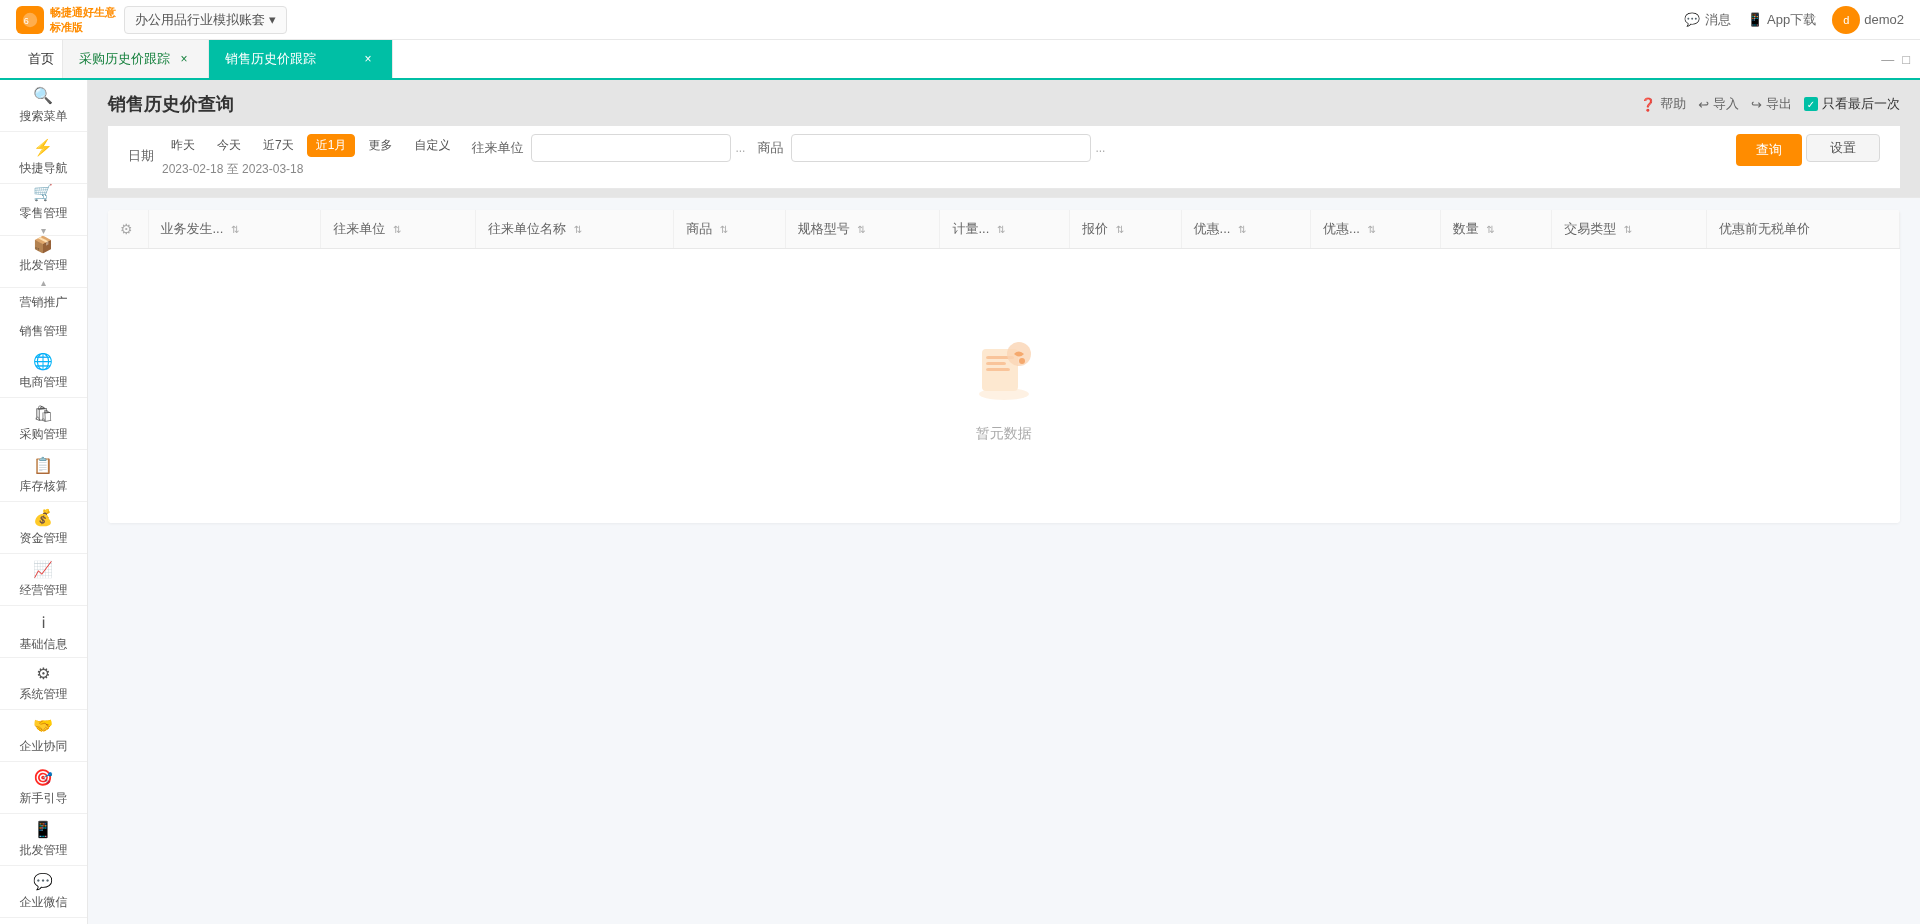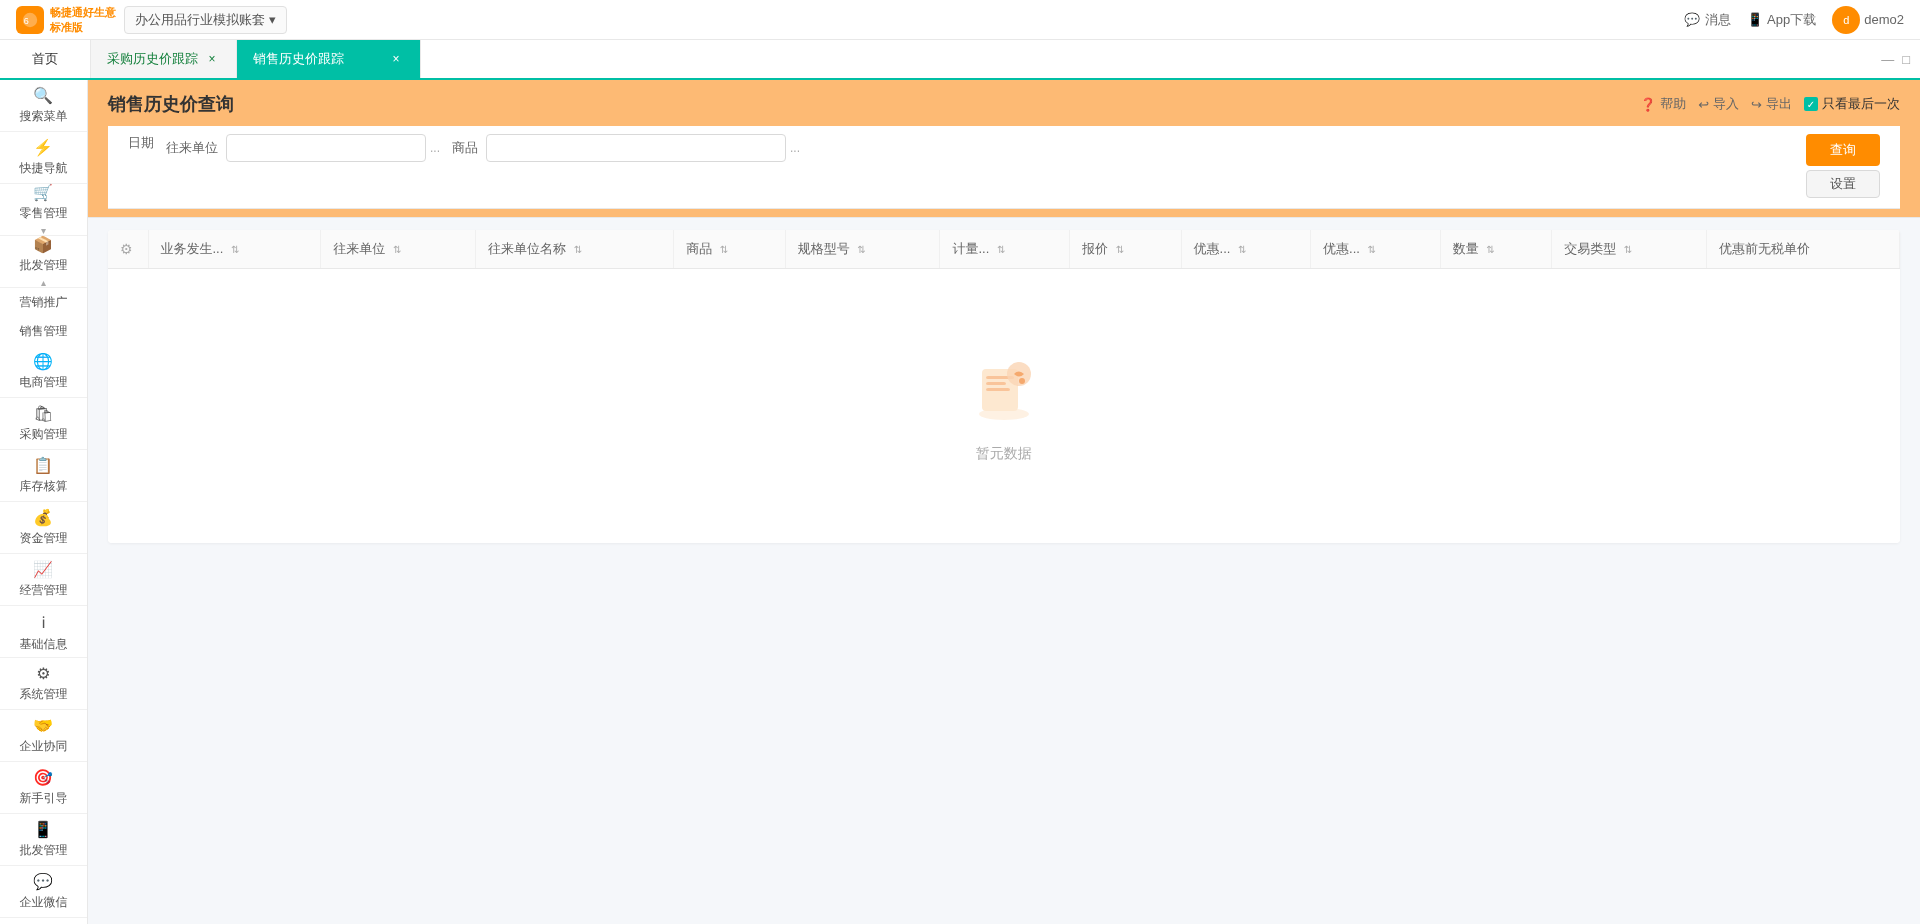--- a/index.html
+++ b/index.html
@@ -13,21 +13,21 @@
     .logo-icon svg { width: 18px; height: 18px; fill: #fff; }
     .logo-text { font-size: 11px; color: #ff8c00; line-height: 1.3; font-weight: bold; }
     .dropdown-selector { display: flex; align-items: center; gap: 4px; padding: 4px 10px; border: 1px solid #e0e0e0; border-radius: 4px; background: #fafafa; cursor: pointer; font-size: 13px; color: #555; }
     .topbar-right { display: flex; align-items: center; gap: 16px; }
     .topbar-btn { display: flex; align-items: center; gap: 4px; color: #666; cursor: pointer; font-size: 13px; }
     .user-avatar { width: 28px; height: 28px; border-radius: 50%; background: #ff8c00; display: flex; align-items: center; justify-content: center; color: #fff; font-size: 11px; }
 
     
     .tabbar { height: 40px; background: #fff; display: flex; align-items: stretch; border-bottom: 2px solid #00bfa5; flex-shrink: 0; }
     .tab { display: flex; align-items: center; padding: 0 16px; gap: 6px; cursor: pointer; font-size: 13px; color: #666; border-right: 1px solid #e8e8e8; position: relative; }
-    .tab.home { background: #fff; color: #333; padding: 0 32px; }
+    .tab.home { background: #fff; color: #333; padding: 0 8px; margin-left: 20px; }
     .tab.active { background: #00bfa5; color: #fff; gap: 44px; }
     .tab.inactive { background: #f5f5f5; color: #15803d; }
     .tab-close { width: 16px; height: 16px; display: flex; align-items: center; justify-content: center; border-radius: 50%; cursor: pointer; font-size: 12px; }
     .tab.active .tab-close { color: #fff; }
     .tab-end-btns { margin-left: auto; display: flex; align-items: center; padding: 0 10px; gap: 8px; }
 
     
     .main-layout { display: flex; flex: 1; overflow: hidden; }
 
     
@@ -35,21 +35,21 @@
     .sidebar-item { display: flex; flex-direction: column; align-items: center; justify-content: center; padding: 10px 4px; cursor: pointer; color: #555; gap: 3px; font-size: 12px; border-bottom: 1px solid #f0f0f0; min-height: 52px; }
     .sidebar-item .item-icon { font-size: 16px; }
     .sidebar-item .item-label { font-size: 12px; text-align: center; }
     .sidebar-item .arrow { font-size: 10px; color: #aaa; }
     .sidebar-sub { padding: 6px 4px; text-align: center; font-size: 12px; color: #555; cursor: pointer; }
 
     
     .content-area { flex: 1; overflow: hidden; display: flex; flex-direction: column; background: #f5f7fa; }
 
     
-    .page-header { background: #fdba74; padding: 12px 20px 8px; border-bottom: 1px solid #e8e8e8; flex-shrink: 0; }
+    .page-header { background: #e5e5e5; padding: 12px 20px 8px; border-bottom: 1px solid #e8e8e8; flex-shrink: 0; }
     .page-title-row { display: flex; align-items: center; justify-content: space-between; margin-bottom: 10px; }
     .page-title { font-size: 18px; font-weight: bold; color: #333; }
     .page-actions { display: flex; align-items: center; gap: 12px; }
     .page-action-btn { display: flex; align-items: center; gap: 4px; color: #666; font-size: 13px; cursor: pointer; }
     .checkbox-label { display: flex; align-items: center; gap: 4px; font-size: 13px; color: #333; cursor: pointer; }
     .checkbox-checked { width: 14px; height: 14px; background: #00bfa5; border-radius: 2px; display: flex; align-items: center; justify-content: center; }
     .checkbox-checked::after { content: '✓'; color: #fff; font-size: 10px; }
 
     
     .filter-bar { background: #fff; padding: 8px 20px 10px; border-bottom: 1px solid #e8e8e8; flex-shrink: 0; display: flex; align-items: flex-start; flex-wrap: wrap; gap: 12px; }
@@ -57,21 +57,21 @@
     .filter-label { color: #666; font-size: 13px; white-space: nowrap; }
     .date-btns { display: flex; align-items: center; gap: 4px; }
     .date-btn { padding: 2px 8px; border-radius: 4px; font-size: 12px; cursor: pointer; border: 1px solid transparent; color: #555; }
     .date-btn.active { background: #ff8c00; color: #fff; border-color: #ff8c00; }
     .date-range { font-size: 12px; color: #888; margin-top: 2px; }
     .filter-input { display: flex; align-items: center; gap: 4px; }
     .filter-input-box { width: 200px; height: 28px; border: 1px solid #d9d9d9; border-radius: 4px; padding: 0 8px; font-size: 13px; color: #333; background: #fff; }
     .filter-dots { color: #aaa; font-size: 12px; cursor: pointer; }
     .query-btn { height: 32px; padding: 0 20px; background: #ff8c00; color: #fff; border: none; border-radius: 4px; font-size: 13px; cursor: pointer; }
     .settings-btn { height: 28px; padding: 0 23px; background: #f5f5f5; color: #555; border: 1px solid #d9d9d9; border-radius: 4px; font-size: 13px; cursor: pointer; }
-    .filter-right-btns { display: flex; flex-direction: column; gap: 4px; margin-left: auto; }
+    .filter-right-btns { display: flex; flex-direction: row; gap: 4px; margin-left: auto; }
 
     
     .table-container { flex: 1; overflow: auto; padding: 12px 20px; }
     .data-table { width: 100%; border-collapse: collapse; background: #fff; border-radius: 4px; overflow: hidden; box-shadow: 0 1px 3px rgba(0,0,0,0.05); }
     .data-table th { background: #fafafa; padding: 10px 12px; text-align: left; font-size: 13px; color: #666; border-bottom: 1px solid #e8e8e8; border-right: 1px solid #f0f0f0; white-space: nowrap; font-weight: normal; }
     .data-table th .sort-icon { color: #aaa; font-size: 10px; margin-left: 4px; }
     .data-table td { padding: 10px 12px; border-bottom: 1px solid #f0f0f0; font-size: 13px; }
     .settings-col { width: 40px; text-align: center; }
     .settings-col .gear-icon { color: #aaa; cursor: pointer; font-size: 14px; }
 
@@ -234,20 +234,31 @@
           <label class="checkbox-label">
             <div class="checkbox-checked"></div>
             <span>只看最后一次</span>
           </label>
         </div>
       </div>
 
       <div class="filter-bar">
         <div class="filter-group">
           <span class="filter-label">日期</span>
+          <div style="display:flex;flex-direction:column;gap:2px;">
+            <div class="date-btns">
+              <span class="date-btn">昨天</span>
+              <span class="date-btn">今天</span>
+              <span class="date-btn">近7天</span>
+              <span class="date-btn active">近1月</span>
+              <span class="date-btn">更多</span>
+              <span class="date-btn">自定义</span>
+            </div>
+            <div class="date-range">2023-02-18 至 2023-03-18</div>
+          </div>
         </div>
 
         <div class="filter-group">
           <span class="filter-label">往来单位</span>
           <div class="filter-input">
             <input class="filter-input-box" type="text" placeholder="" style="">
             <span class="filter-dots">...</span>
           </div>
         </div>
 

